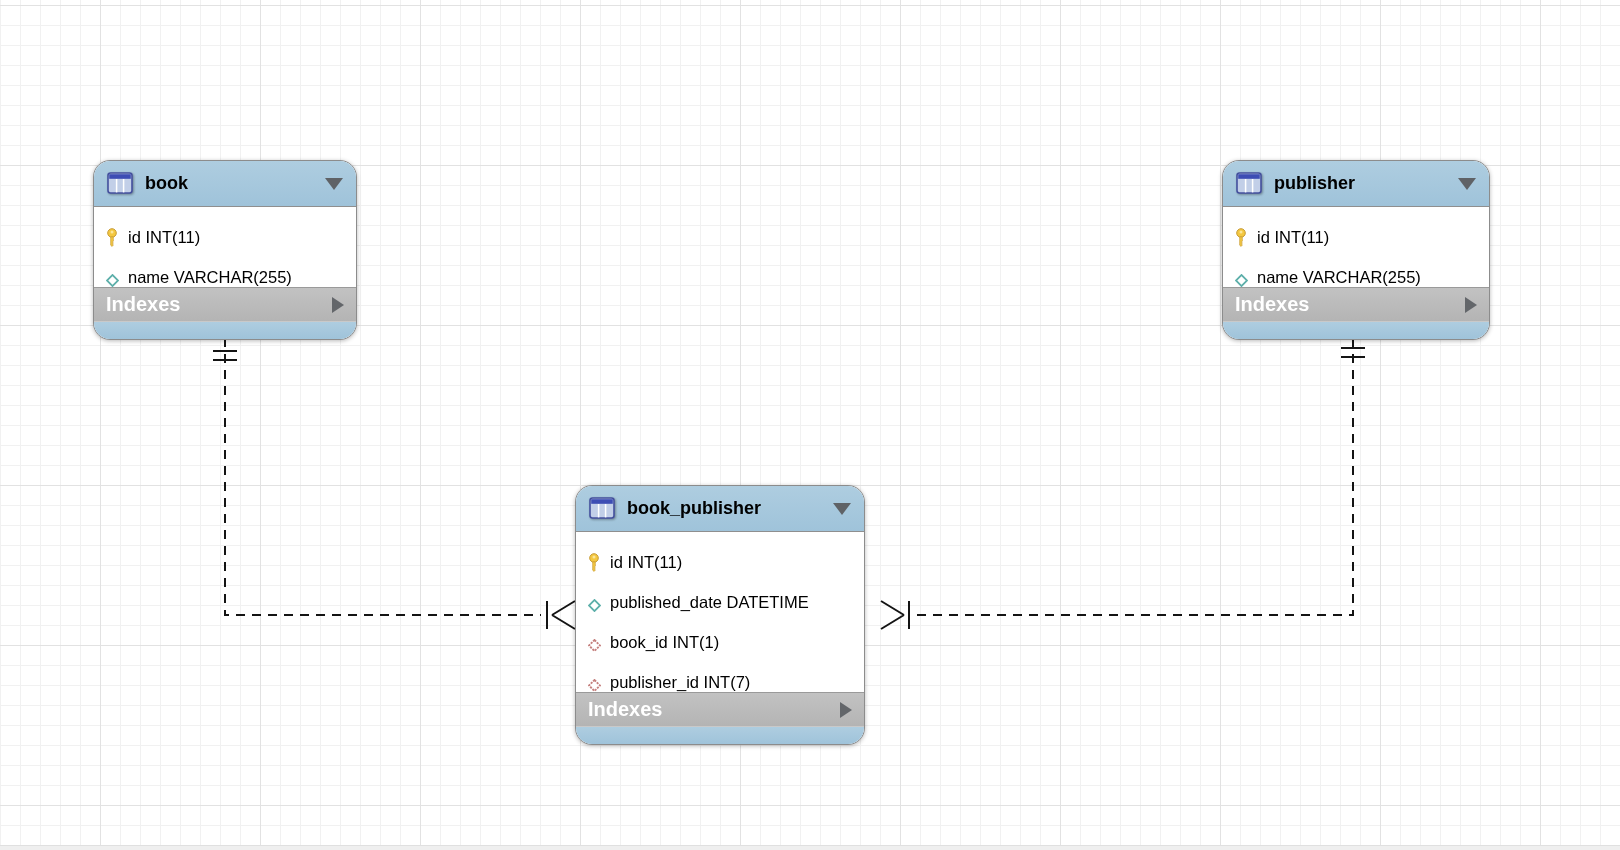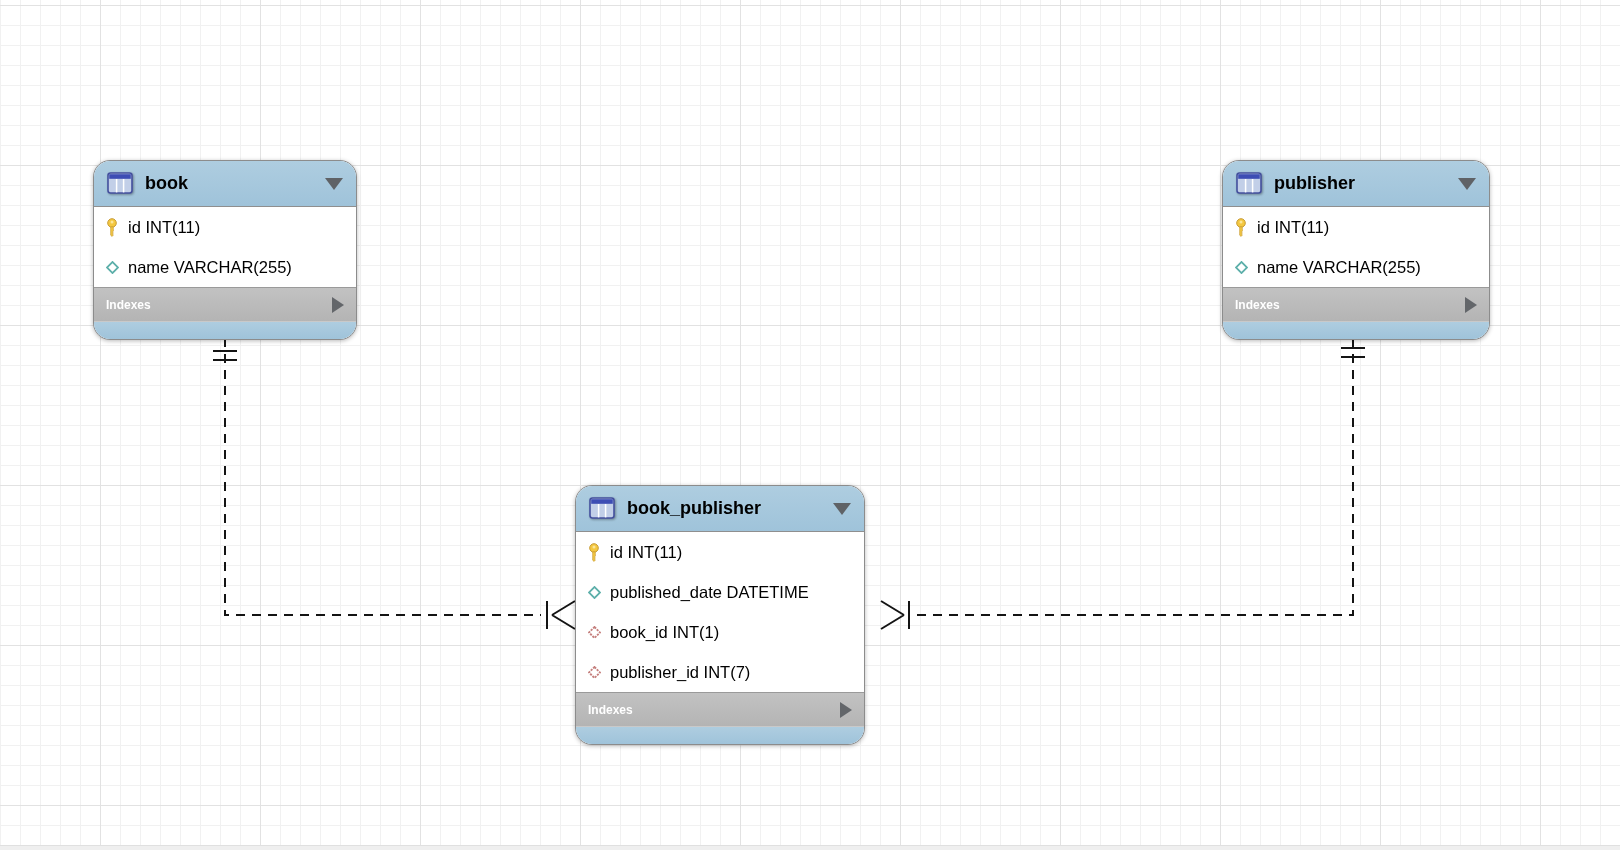--- a/index.html
+++ b/index.html
@@ -38,29 +38,29 @@
     background:linear-gradient(to bottom, var(--table-header-blue-light,#aecde0), var(--table-header-blue,#9fc3da));
     border-bottom:1px solid #8f8f8f;
   }
   .tbl-icon { display:inline-flex; margin-right:11px; filter:drop-shadow(1px 1px 1px rgba(0,0,0,0.35)); }
   .tbl-name { font-size:18px; font-weight:bold; color:var(--text-black,#000); }
   .collapse-arrow {
     margin-left:auto; width:0; height:0;
     border-left:9px solid transparent; border-right:9px solid transparent;
     border-top:12px solid var(--arrow-gray,#5f6266);
   }
-  .col-row { height:40px; display:flex; align-items:center; padding:0 10px; background:var(--table-body-white,#fff); }
+  .col-row { height:40px; display:flex; align-items:flex-end; padding:0 10px; background:var(--table-body-white,#fff); }
   .col-icon { display:inline-flex; width:16px; justify-content:center; margin-right:8px; flex:none; }
   .col-label { font-size:16.5px; color:var(--text-black,#000); white-space:nowrap; }
   .tbl-indexes {
     height:34px; display:flex; align-items:center; padding:0 12px;
     background:linear-gradient(to bottom,#c2c2c2,var(--indexes-gray,#b4b4b4));
     border-top:1px solid #9a9a9a;
   }
-  .indexes-label { font-size:12px; font-weight:bold; color:var(--indexes-text,#fff); }
+  .indexes-label { font-size:20px; font-weight:bold; color:var(--indexes-text,#fff); }
   .expand-arrow {
     margin-left:auto; width:0; height:0;
     border-top:8px solid transparent; border-bottom:8px solid transparent;
     border-left:12px solid #63666a;
   }
   .tbl-footer {
     height:18px;
     background:linear-gradient(to bottom, var(--table-header-blue-light,#aecde0), var(--table-header-blue,#9fc3da));
     border-top:1px solid #c9c9c9;
   }

